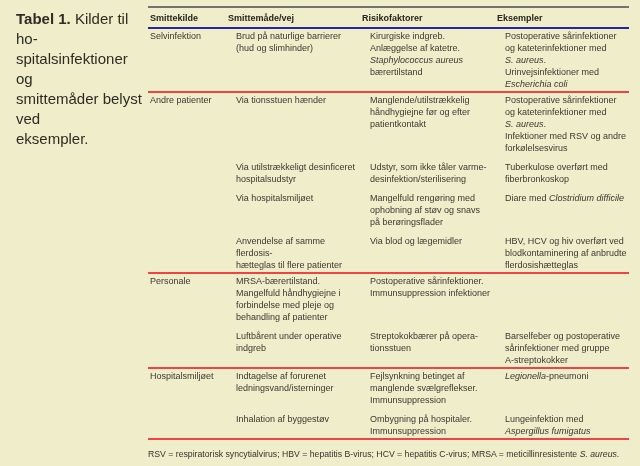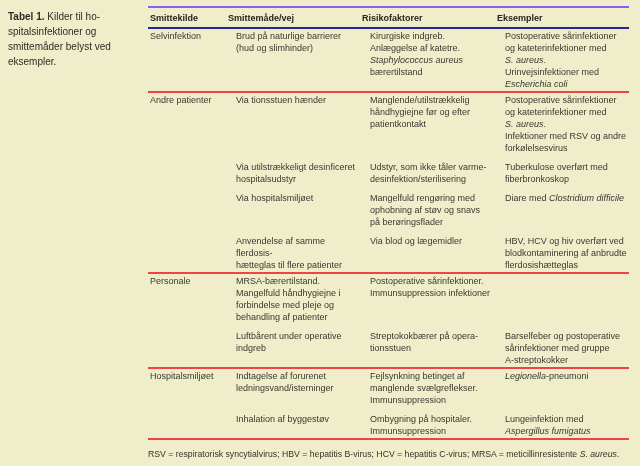--- a/index.html
+++ b/index.html
@@ -3,31 +3,31 @@
 <meta charset="utf-8">
 <style>
   html,body{margin:0;padding:0;}
   body{
     width:640px;height:466px;position:relative;overflow:hidden;
     background:#f0edca;
     font-family:"Liberation Sans", sans-serif;
     color:#3a3930;
   }
   .caption{
-    position:absolute;left:8px;top:9px;width:132px;
-    font-size:10px;line-height:15px;color:#2d2c24;
+    position:absolute;left:16px;top:9px;width:132px;
+    font-size:15px;line-height:20px;color:#2d2c24;
     white-space:pre-line;
   }
   .caption .b{font-weight:bold;}
   .tablewrap{
     position:absolute;left:148px;top:6px;width:481px;
   }
   .thead{
     display:grid;grid-template-columns:78px 134px 135px 134px;
-    border-top:2px solid #8b5cf6;border-bottom:2px solid #26269b;
+    border-top:2px solid #737373;border-bottom:2px solid #26269b;
     padding:4px 0 3px 0;
     font-weight:bold;font-size:9.2px;color:#26251e;
   }
   .group{
     display:flex;
     border-bottom:2px solid #ef4444;
     padding:1px 0 1px 0;
   }
   .src{
     width:78px;flex:none;

